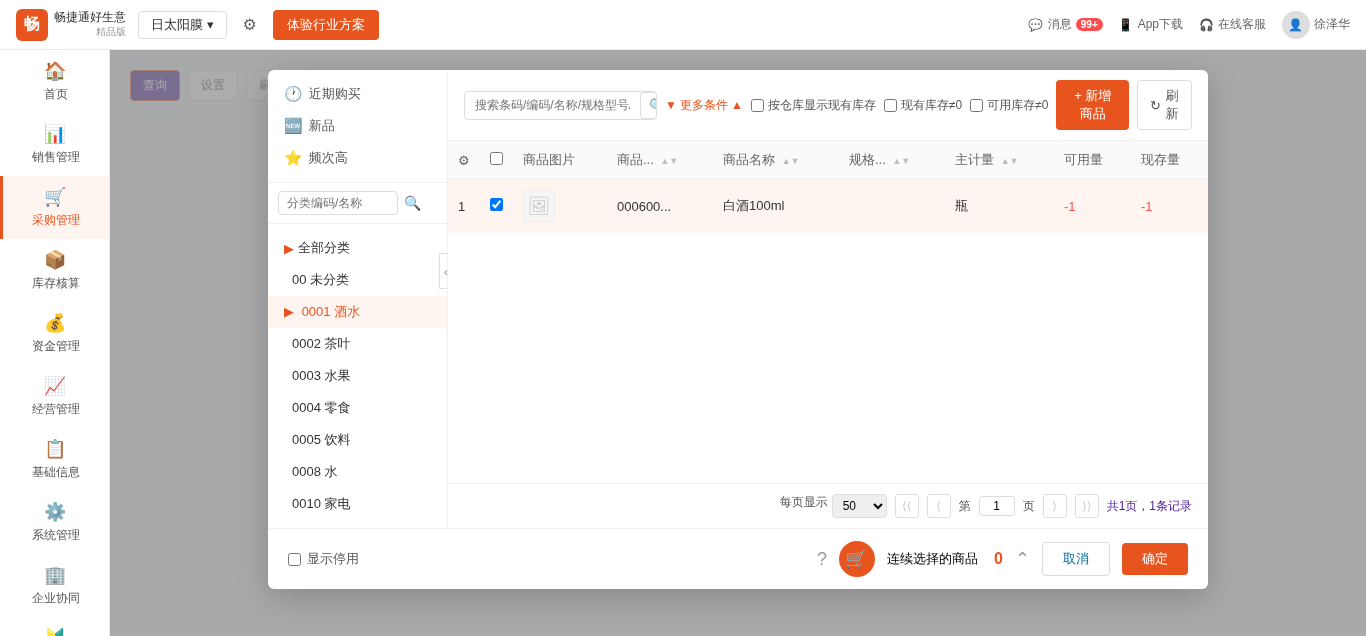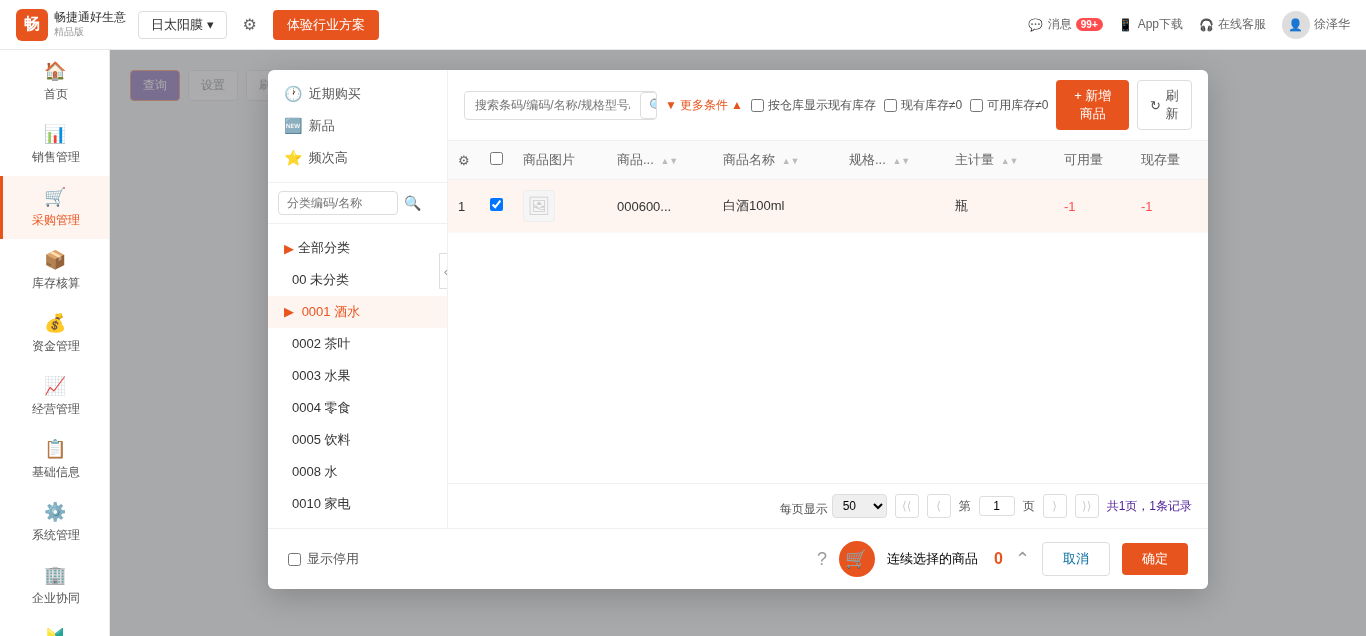--- a/index.html
+++ b/index.html
@@ -24,21 +24,21 @@
       min-width: 110px;
     }
     .logo-icon {
       width: 32px; height: 32px;
       background: #e8541e;
       border-radius: 6px;
       display: flex; align-items: center; justify-content: center;
       color: white; font-size: 16px; font-weight: bold;
     }
     .logo-text { font-size: 12px; color: #333; line-height: 1.3; }
-    .logo-sub { font-size: 10px; color: #999; }
+    .logo-sub { font-size: 10px; color: #999; text-align: right; }
     .nav-store-select {
       display: flex; align-items: center; gap: 4px;
       border: 1px solid #ddd; border-radius: 4px;
       padding: 4px 12px; cursor: pointer; color: #333;
     }
     .nav-btn-experience {
       background: #e8541e; color: white; border: none;
       border-radius: 4px; padding: 6px 14px; cursor: pointer; font-size: 13px;
     }
     .nav-gear { color: #666; font-size: 16px; cursor: pointer; padding: 4px; }
@@ -243,21 +243,21 @@
 
     
     .pagination-bar {
       display: flex; align-items: center; justify-content: flex-end;
       padding: 10px 16px;
       border-top: 1px solid #f0f0f0;
       gap: 8px;
       font-size: 12px; color: #555;
     }
     .page-size-select {
-      display: flex; align-items: flex-end; gap: 4px;
+      display: flex; align-items: flex-start; gap: 4px;
     }
     .page-size-select select {
       border: 1px solid #ddd; border-radius: 4px; padding: 3px 6px; font-size: 12px; outline: none;
     }
     .page-nav-btn {
       border: 1px solid #ddd; background: #fff; color: #555;
       border-radius: 3px; width: 24px; height: 24px;
       display: flex; align-items: center; justify-content: center;
       cursor: pointer; font-size: 12px;
     }

